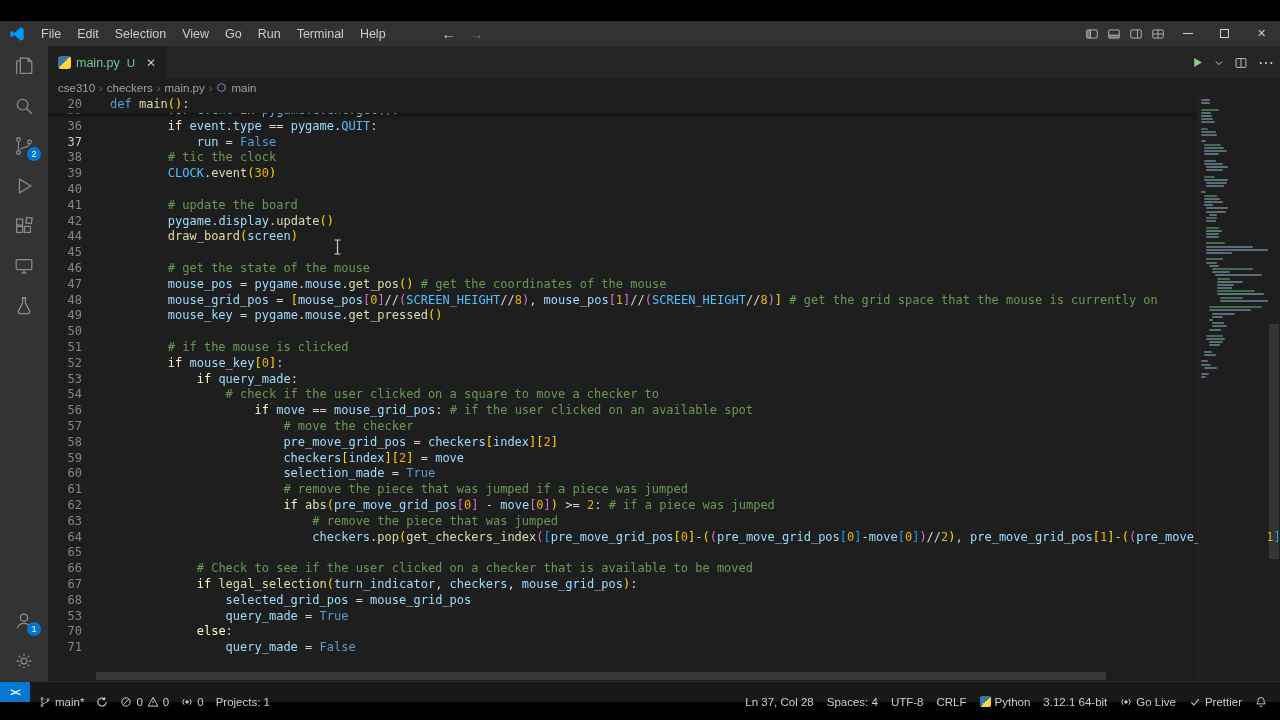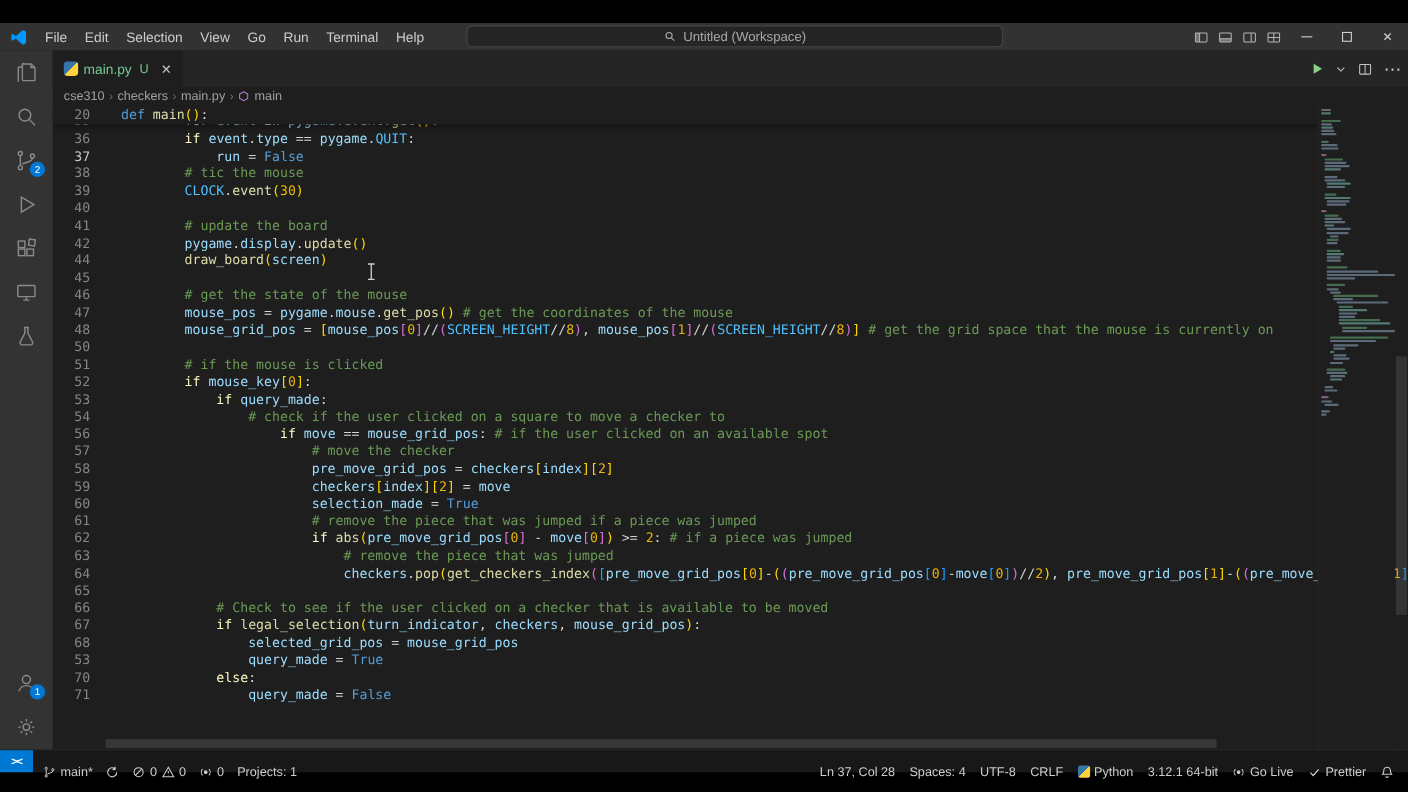--- a/index.html
+++ b/index.html
@@ -93,27 +93,20 @@
       <div class="menu-item">Selection</div>
       <div class="menu-item">View</div>
       <div class="menu-item">Go</div>
       <div class="menu-item">Run</div>
       <div class="menu-item">Terminal</div>
       <div class="menu-item">Help</div>
       <div class="nav-arrows">
         <span>←</span>
         <span class="nav-fwd">→</span>
       </div>
-      <div class="cmd-center">
-        <svg width="12" height="12" viewBox="0 0 24 24" fill="none" stroke="#a9a9a9" stroke-width="2">
-            <circle cx="10.5" cy="10.5" r="5.5"></circle>
-            <path d="m14.8 14.8 5.2 5.2"></path>
-          </svg>
-        <span>Untitled (Workspace)</span>
-      </div>
       <div class="tb-right">
         <div class="layout-ic">
             <svg width="14" height="14" viewBox="0 0 24 24" fill="none" stroke="currentColor" stroke-width="1.6">
               <rect x="3" y="5" width="18" height="14" rx="1.5"></rect>
               <path d="M9.5 5v14"></path>
               <path d="M3 5h6.5v14H3z" fill="currentColor" opacity=".5" stroke="none"></path>
             </svg>
           </div>
         <div class="layout-ic">
             <svg width="14" height="14" viewBox="0 0 24 24" fill="none" stroke="currentColor" stroke-width="1.6">
@@ -242,30 +235,31 @@
               <path d="M12 3l8 4.5v9L12 21l-8-4.5v-9z"></path>
             </svg>
           <span>main</span>
         </div>
 
         <div class="editor">
           <div class="code-lines">
               <div class="code-line"><span class="ln">35</span><span class="lbody"><span class="t-ws">        </span><span class="t-kw">for</span><span class="t-ws"> </span><span class="t-var">event</span><span class="t-ws"> </span><span class="t-kw">in</span><span class="t-ws"> </span><span class="t-var">pygame</span><span class="t-op">.</span><span class="t-var">event</span><span class="t-op">.</span><span class="t-fn">get</span><span class="t-b1">()</span><span class="t-op">:</span></span></div>
               <div class="code-line"><span class="ln">36</span><span class="lbody"><span class="t-ws">        </span><span class="t-kw">if</span><span class="t-ws"> </span><span class="t-var">event</span><span class="t-op">.</span><span class="t-var">type</span><span class="t-op"> == </span><span class="t-var">pygame</span><span class="t-op">.</span><span class="t-const">QUIT</span><span class="t-op">:</span></span></div>
               <div class="code-line"><span class="ln ln-active">37</span><span class="lbody"><span class="t-ws">            </span><span class="t-var">run</span><span class="t-op"> = </span><span class="t-kw2">False</span></span></div>
-              <div class="code-line"><span class="ln">38</span><span class="lbody"><span class="t-ws">        </span><span class="t-com"># tic the mouse</span></span></div>
+              <div class="code-line"><span class="ln">38</span><span class="lbody"><span class="t-ws">        </span><span class="t-com"># tic the clock</span></span></div>
               <div class="code-line"><span class="ln">39</span><span class="lbody"><span class="t-ws">        </span><span class="t-const">CLOCK</span><span class="t-op">.</span><span class="t-fn">event</span><span class="t-b1">(</span><span class="t-num">30</span><span class="t-b1">)</span></span></div>
               <div class="code-line"><span class="ln">40</span><span class="lbody"></span></div>
               <div class="code-line"><span class="ln">41</span><span class="lbody"><span class="t-ws">        </span><span class="t-com"># update the board</span></span></div>
               <div class="code-line"><span class="ln">42</span><span class="lbody"><span class="t-ws">        </span><span class="t-var">pygame</span><span class="t-op">.</span><span class="t-var">display</span><span class="t-op">.</span><span class="t-fn">update</span><span class="t-b1">()</span></span></div>
               <div class="code-line"><span class="ln">44</span><span class="lbody"><span class="t-ws">        </span><span class="t-fn">draw_board</span><span class="t-b1">(</span><span class="t-var">screen</span><span class="t-b1">)</span></span></div>
               <div class="code-line"><span class="ln">45</span><span class="lbody"></span></div>
               <div class="code-line"><span class="ln">46</span><span class="lbody"><span class="t-ws">        </span><span class="t-com"># get the state of the mouse</span></span></div>
               <div class="code-line"><span class="ln">47</span><span class="lbody"><span class="t-ws">        </span><span class="t-var">mouse_pos</span><span class="t-op"> = </span><span class="t-var">pygame</span><span class="t-op">.</span><span class="t-var">mouse</span><span class="t-op">.</span><span class="t-fn">get_pos</span><span class="t-b1">()</span><span class="t-ws"> </span><span class="t-com"># get the coordinates of the mouse</span></span></div>
               <div class="code-line"><span class="ln">48</span><span class="lbody"><span class="t-ws">        </span><span class="t-var">mouse_grid_pos</span><span class="t-op"> = </span><span class="t-b1">[</span><span class="t-var">mouse_pos</span><span class="t-b2">[</span><span class="t-num">0</span><span class="t-b2">]</span><span class="t-op">//</span><span class="t-b2">(</span><span class="t-const">SCREEN_HEIGHT</span><span class="t-op">//</span><span class="t-num">8</span><span class="t-b2">)</span><span class="t-op">, </span><span class="t-var">mouse_pos</span><span class="t-b2">[</span><span class="t-num">1</span><span class="t-b2">]</span><span class="t-op">//</span><span class="t-b2">(</span><span class="t-const">SCREEN_HEIGHT</span><span class="t-op">//</span><span class="t-num">8</span><span class="t-b2">)</span><span class="t-b1">]</span><span class="t-ws"> </span><span class="t-com"># get the grid space that the mouse is currently on</span></span></div>
+              <div class="code-line"><span class="ln">49</span><span class="lbody"><span class="t-ws">        </span><span class="t-var">mouse_key</span><span class="t-op"> = </span><span class="t-var">pygame</span><span class="t-op">.</span><span class="t-var">mouse</span><span class="t-op">.</span><span class="t-fn">get_pressed</span><span class="t-b1">()</span></span></div>
               <div class="code-line"><span class="ln">50</span><span class="lbody"></span></div>
               <div class="code-line"><span class="ln">51</span><span class="lbody"><span class="t-ws">        </span><span class="t-com"># if the mouse is clicked</span></span></div>
               <div class="code-line"><span class="ln">52</span><span class="lbody"><span class="t-ws">        </span><span class="t-kw">if</span><span class="t-ws"> </span><span class="t-var">mouse_key</span><span class="t-b1">[</span><span class="t-num">0</span><span class="t-b1">]</span><span class="t-op">:</span></span></div>
               <div class="code-line"><span class="ln">53</span><span class="lbody"><span class="t-ws">            </span><span class="t-kw">if</span><span class="t-ws"> </span><span class="t-var">query_made</span><span class="t-op">:</span></span></div>
               <div class="code-line"><span class="ln">54</span><span class="lbody"><span class="t-ws">                </span><span class="t-com"># check if the user clicked on a square to move a checker to</span></span></div>
               <div class="code-line"><span class="ln">56</span><span class="lbody"><span class="t-ws">                    </span><span class="t-kw">if</span><span class="t-ws"> </span><span class="t-var">move</span><span class="t-op"> == </span><span class="t-var">mouse_grid_pos</span><span class="t-op">:</span><span class="t-ws"> </span><span class="t-com"># if the user clicked on an available spot</span></span></div>
               <div class="code-line"><span class="ln">57</span><span class="lbody"><span class="t-ws">                        </span><span class="t-com"># move the checker</span></span></div>
               <div class="code-line"><span class="ln">58</span><span class="lbody"><span class="t-ws">                        </span><span class="t-var">pre_move_grid_pos</span><span class="t-op"> = </span><span class="t-var">checkers</span><span class="t-b1">[</span><span class="t-var">index</span><span class="t-b1">]</span><span class="t-b1">[</span><span class="t-num">2</span><span class="t-b1">]</span></span></div>
               <div class="code-line"><span class="ln">59</span><span class="lbody"><span class="t-ws">                        </span><span class="t-var">checkers</span><span class="t-b1">[</span><span class="t-var">index</span><span class="t-b1">]</span><span class="t-b1">[</span><span class="t-num">2</span><span class="t-b1">]</span><span class="t-op"> = </span><span class="t-var">move</span></span></div>
               <div class="code-line"><span class="ln">60</span><span class="lbody"><span class="t-ws">                        </span><span class="t-var">selection_made</span><span class="t-op"> = </span><span class="t-kw2">True</span></span></div>

